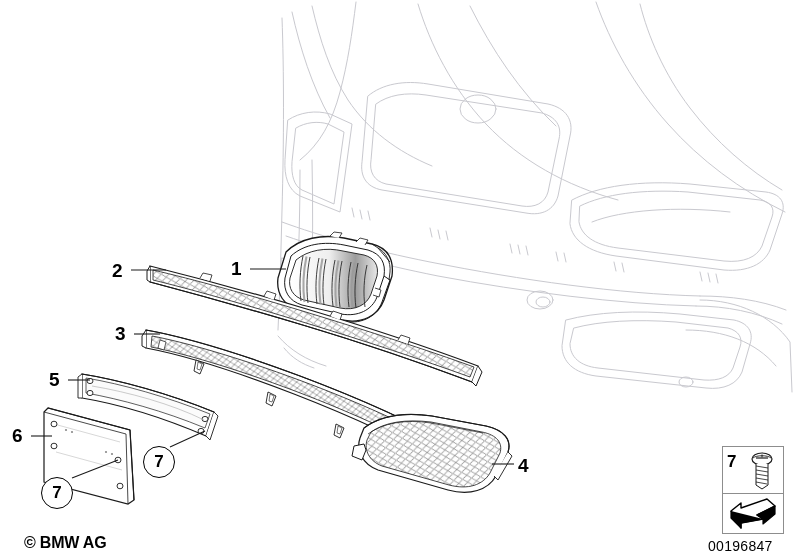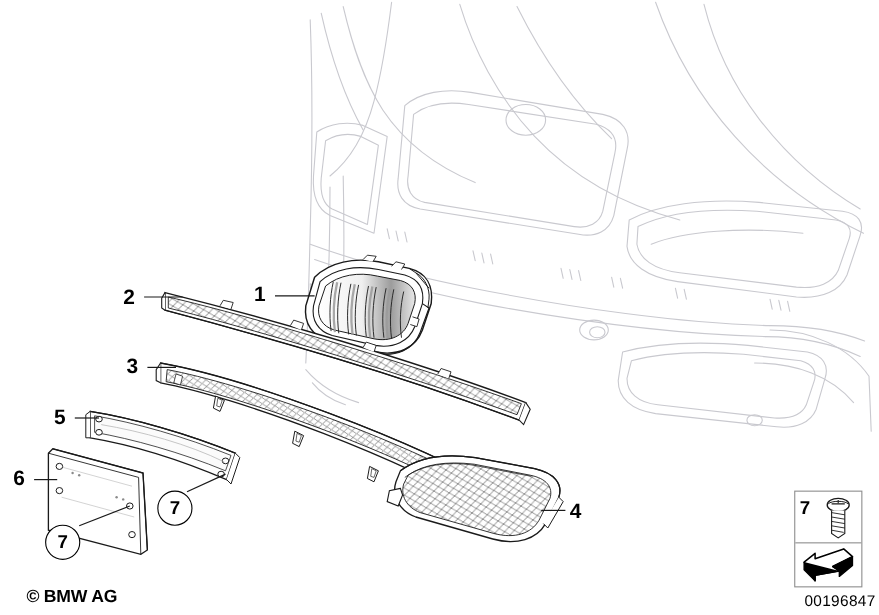--- a/index.html
+++ b/index.html
@@ -58,21 +58,21 @@
     font-size: 16px;
     letter-spacing: -0.2px;
     color: #000000;
     white-space: nowrap;
   }
   #doc-number {
     position: absolute;
     left: 708px;
     top: 538px;
     width: 88px;
-    text-align: right;
+    text-align: left;
     font-family: "Liberation Sans", sans-serif;
     font-size: 14px;
     color: #000000;
     letter-spacing: 0.3px;
   }
   #legend {
     position: absolute;
     left: 722px;
     top: 446px;
     width: 62px;

